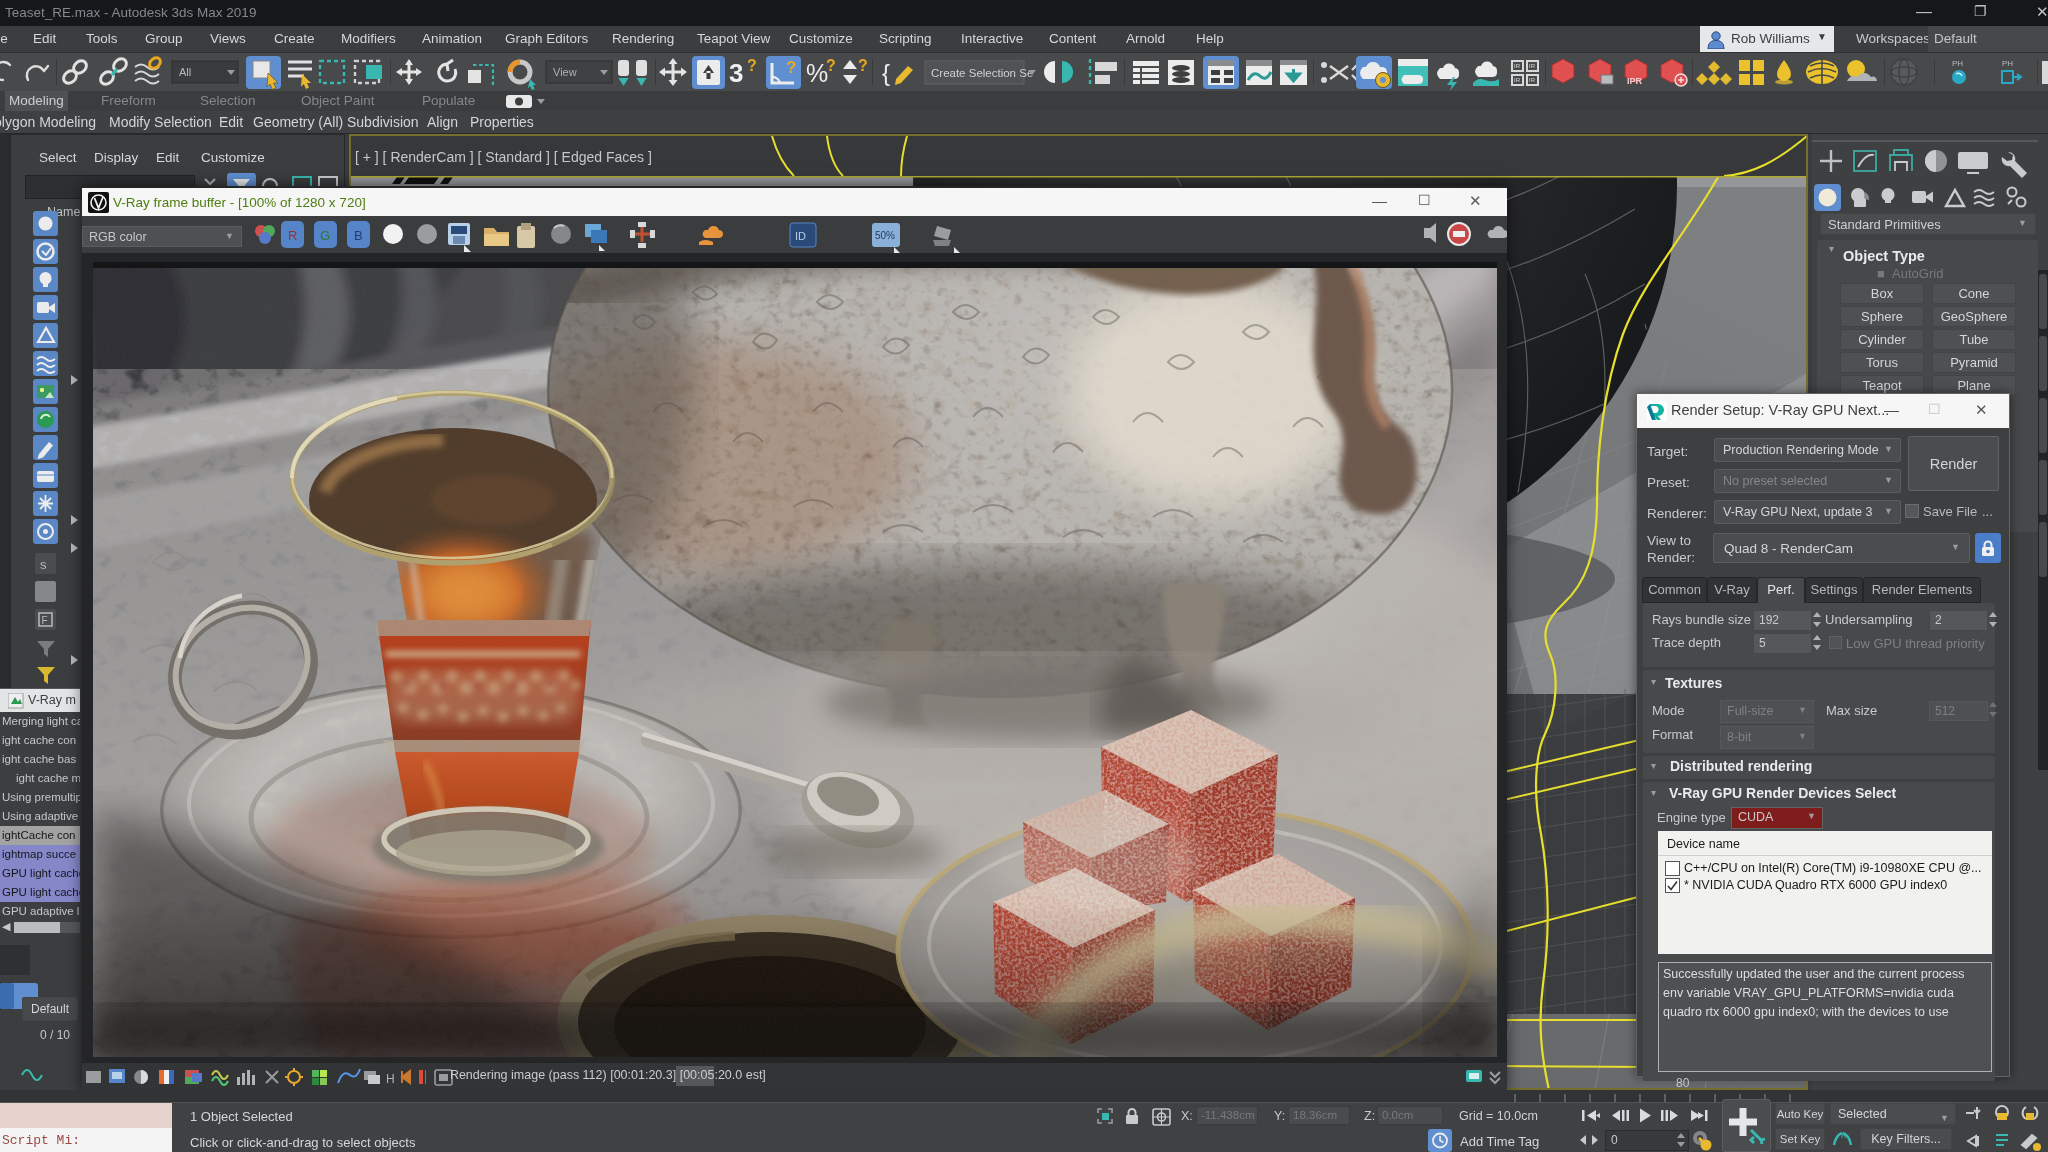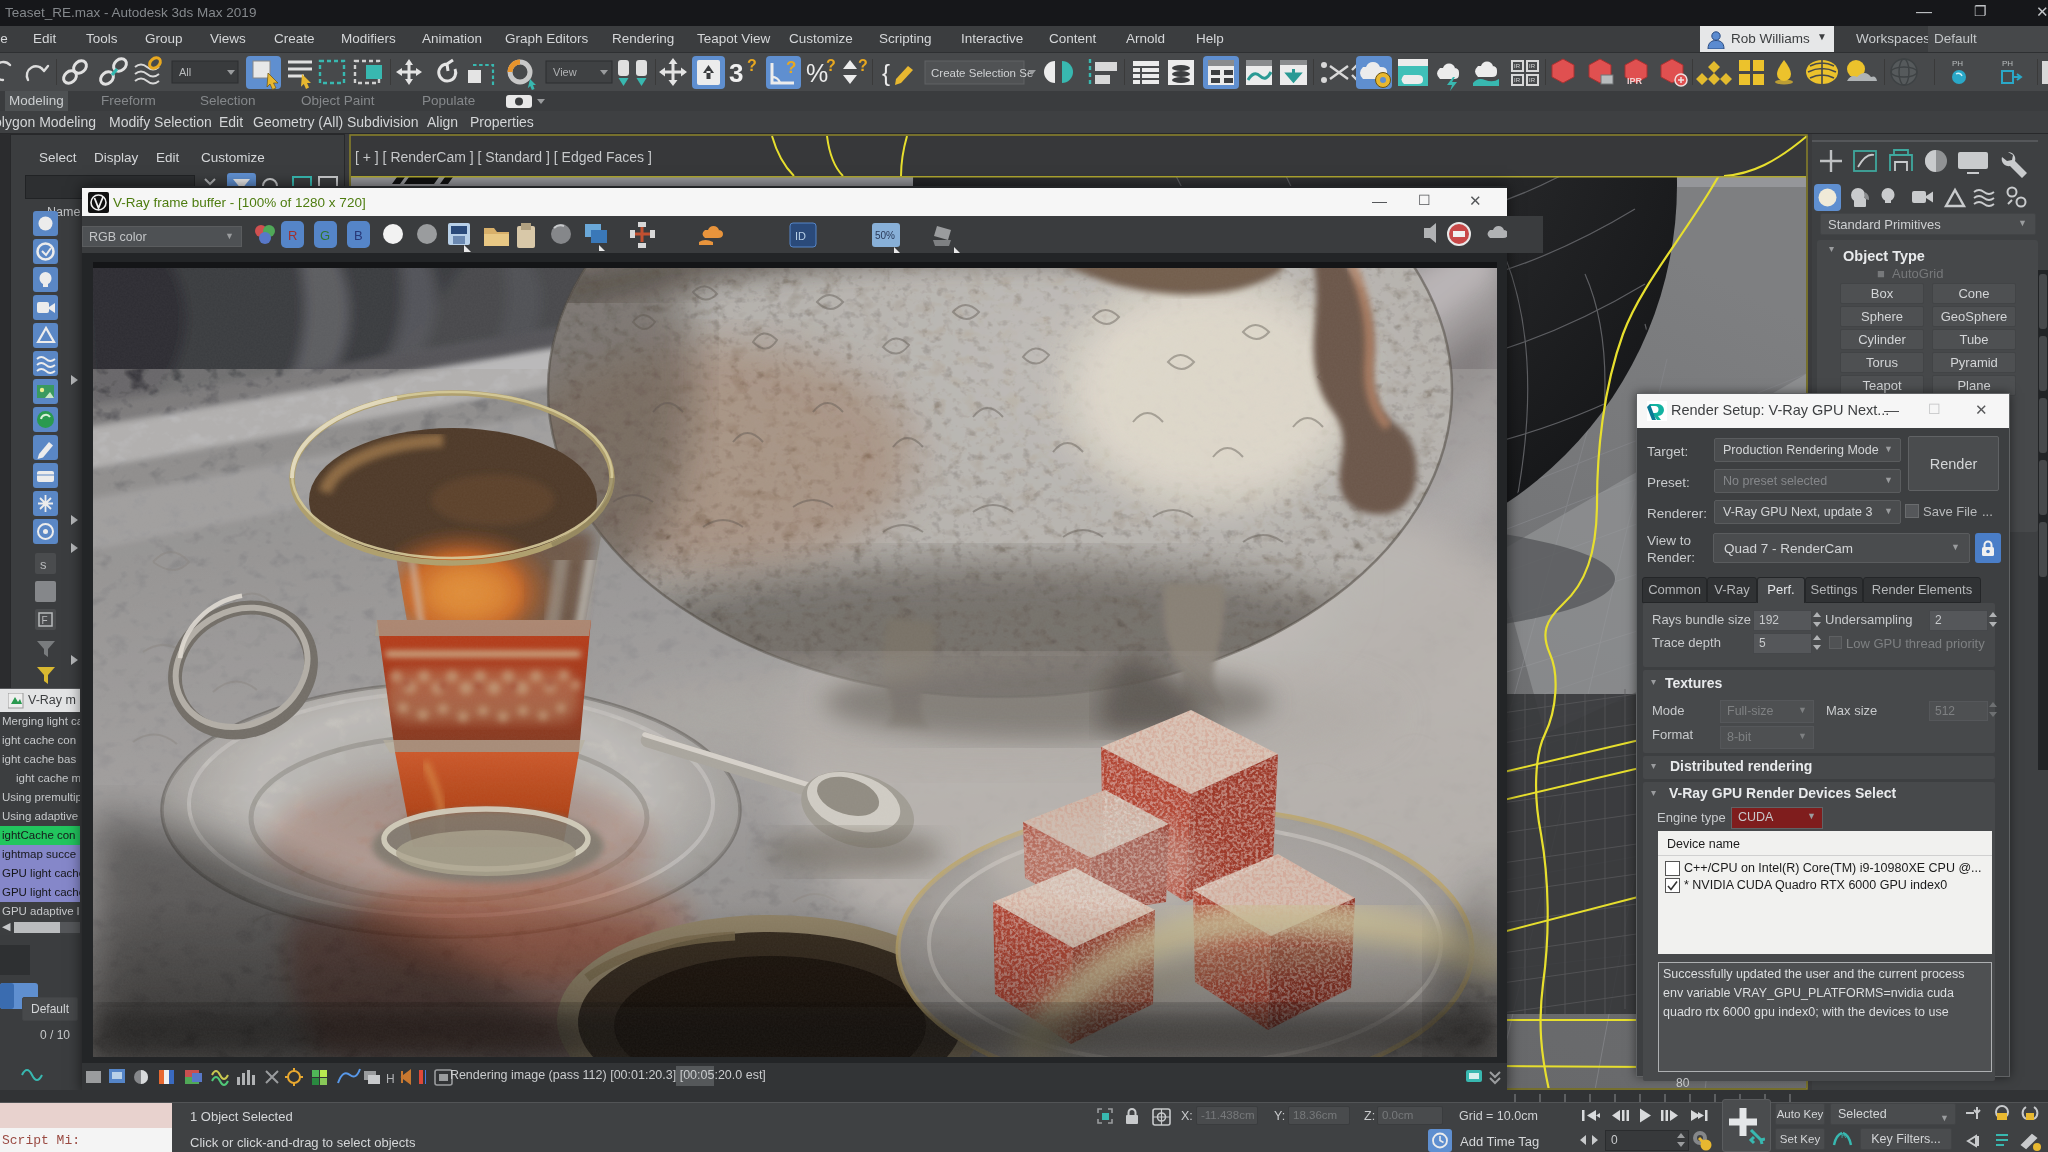--- a/index.html
+++ b/index.html
@@ -534,21 +534,21 @@
   <div class="btn" style="left:1840px;top:375px;width:84px;height:21px;font-size:13px;line-height:20px;">Teapot</div>
   <div class="btn" style="left:1932px;top:375px;width:84px;height:21px;font-size:13px;line-height:20px;">Plane</div>
 
   <div class="abs" style="left:0;top:712px;width:80px;height:208px;background:#3c3e40;overflow:hidden;font-size:11.5px;color:#c6c8ca;white-space:nowrap;">
     <div style="padding-left:2px;line-height:19px;">Merging light ca</div>
     <div style="padding-left:2px;line-height:19px;">ight cache con</div>
     <div style="padding-left:2px;line-height:19px;">ight cache bas</div>
     <div style="padding-left:16px;line-height:19px;">ight cache mer</div>
     <div style="padding-left:2px;line-height:19px;">Using premultipl</div>
     <div style="padding-left:2px;line-height:19px;">Using adaptive l</div>
-    <div style="padding-left:2px;line-height:19px;background:#22c55e;color:#16171a;">ightCache con</div>
+    <div style="padding-left:2px;line-height:19px;background:#a3a3a3;color:#16171a;">ightCache con</div>
     <div style="padding-left:2px;line-height:19px;background:#8587c9;color:#16171a;">ightmap succe</div>
     <div style="padding-left:2px;line-height:19px;background:#8587c9;color:#16171a;">GPU light cache</div>
     <div style="padding-left:2px;line-height:19px;background:#8587c9;color:#16171a;">GPU light cache</div>
     <div style="padding-left:2px;line-height:19px;">GPU adaptive li</div>
 
   </div>
   <div class="abs" style="left:0;top:920px;width:80px;height:15px;background:#3c3e40;">
     <span class="abs" style="left:2px;top:0px;color:#c6c8ca;font-size:11px;">◀</span>
     <div class="abs" style="left:14px;top:2px;width:46px;height:11px;background:#babcbe;"></div>
     <div class="abs" style="left:60px;top:2px;width:20px;height:11px;background:#55575a;"></div>
@@ -594,21 +594,21 @@
     <span class="abs" style="left:10px;top:112px;">Renderer:</span>
     <div class="abs btn" style="left:77px;top:106px;width:187px;height:24px;background:#4a4c4e;border-color:#5a5c5e;text-align:left;">
       <span style="position:absolute;left:8px;top:4px;font-size:12.5px;">V-Ray GPU Next, update 3</span>
       <span style="position:absolute;right:7px;top:5px;font-size:9px;color:#9a9c9e;">▼</span>
       </div>
     <div class="abs" style="left:268px;top:110px;width:12px;height:12px;background:#55575a;border:1px solid #6a6c6e;"></div>
     <span class="abs" style="left:286px;top:110px;font-size:13px;color:#b8babc;">Save File</span>
     <span class="abs" style="left:345px;top:110px;font-size:13px;color:#b8babc;">...</span>
     <span class="abs" style="left:10px;top:138px;line-height:17px;">View to<br>Render:</span>
     <div class="abs btn" style="left:76px;top:139px;width:257px;height:30px;background:#4a4c4e;border-color:#5a5c5e;text-align:left;">
-      <span style="position:absolute;left:10px;top:7px;font-size:13.5px;">Quad 7 - RenderCam</span>
+      <span style="position:absolute;left:10px;top:7px;font-size:13.5px;">Quad 8 - RenderCam</span>
       <span style="position:absolute;right:9px;top:8px;font-size:9px;color:#9a9c9e;">▼</span>
       </div>
     <div class="abs" style="left:338px;top:139px;width:26px;height:30px;background:#4a7ec8;border-radius:3px;">
       <svg style="position:absolute;left:5px;top:6px;" width="16" height="18">
           <rect x="2" y="8" width="12" height="9" rx="1.5" fill="#f0f0f0"></rect>
           <path d="M4.5 8 v-2 a3.5 3.5 0 0 1 7 0 v2" stroke="#f0f0f0" stroke-width="2" fill="none"></path>
           <circle cx="8" cy="12.5" r="1.8" fill="#4a7ec8"></circle>
         </svg>
     </div>
     <div class="abs" style="left:5px;top:183px;width:63px;height:24px;background:#303234;border:1px solid #242628;border-radius:3px 3px 0 0;text-align:center;line-height:24px;font-size:13px;color:#b4b6b8;">Common</div>
@@ -695,21 +695,21 @@
       <svg class="abs" style="left:6px;top:4px;" width="21" height="21">
           <rect width="21" height="21" rx="2" fill="#101010"></rect>
           <circle cx="10.5" cy="10.5" r="7.5" fill="none" stroke="#f0f0f0" stroke-width="1.6"></circle>
           <path d="M6.5 6 l4 10 l4.5 -11" stroke="#f0f0f0" stroke-width="1.8" fill="none"></path>
         </svg>
       <span class="abs" style="left:31px;top:7px;font-size:13.5px;color:#4d7c0f;">V-Ray frame buffer - [100% of 1280 x 720]</span>
       <span class="abs" style="left:1290px;top:4px;color:#55575a;font-size:15px;">—</span>
       <span class="abs" style="left:1336px;top:4px;color:#55575a;font-size:14px;">☐</span>
       <span class="abs" style="left:1387px;top:4px;color:#55575a;font-size:15px;">✕</span>
     </div>
-    <div class="abs" style="left:0;top:30px;width:1425px;height:37px;background:#3a3c3e;padding-left:36px;">
+    <div class="abs" style="left:0;top:30px;width:1425px;height:37px;background:#3a3c3e;">
       <div class="abs" style="left:0px;top:10px;width:160px;height:21px;background:#4e5154;border:1px solid #5a5c5e;box-sizing:border-box;">
         <span class="abs" style="left:6px;top:3px;font-size:12.5px;color:#c4c6c8;">RGB color</span>
         <span class="abs" style="right:7px;top:4px;font-size:9px;color:#9a9c9e;">▼</span>
       </div>
       <svg class="abs" style="left:165px;top:0px;" width="1260" height="37">
         <g>
           <circle cx="14" cy="15" r="6" fill="#d05050"></circle>
             <circle cx="22" cy="15" r="6" fill="#50a858"></circle>
             <circle cx="18" cy="22" r="6" fill="#5878c8"></circle>
           <rect x="34" y="5" width="23" height="27" rx="5" fill="#5585c8"></rect>

